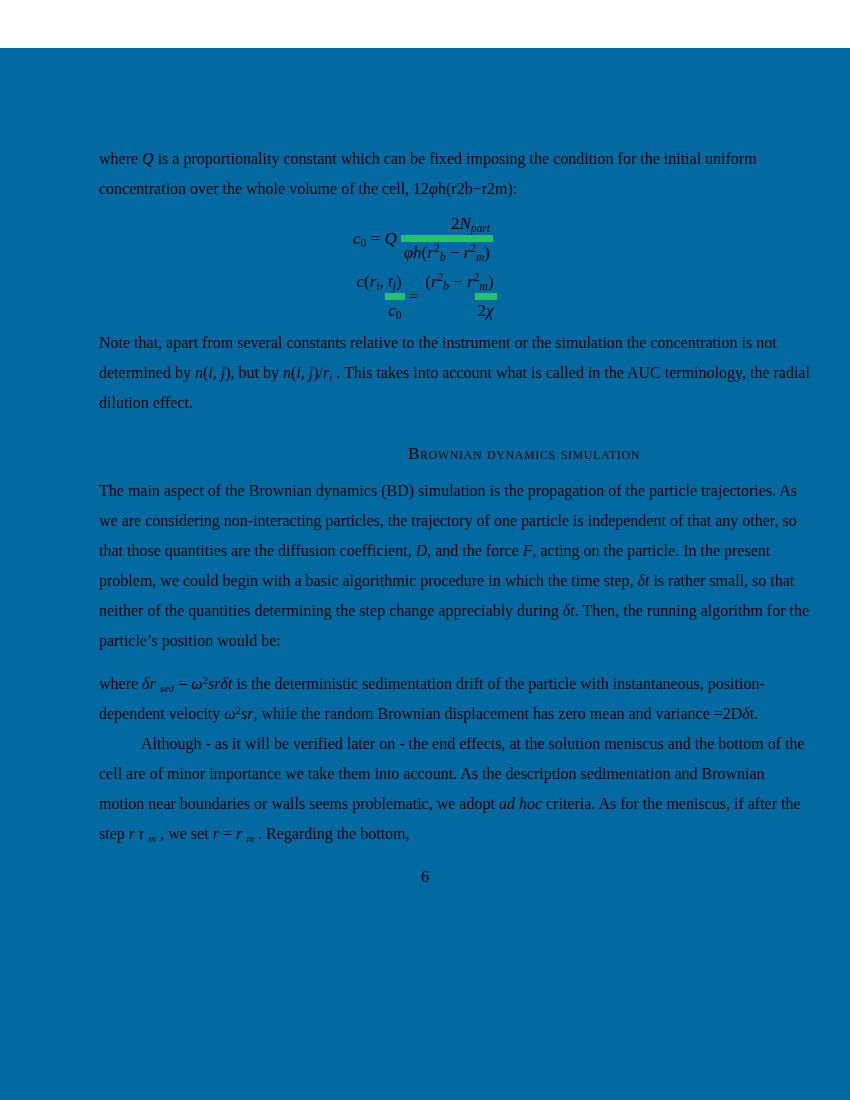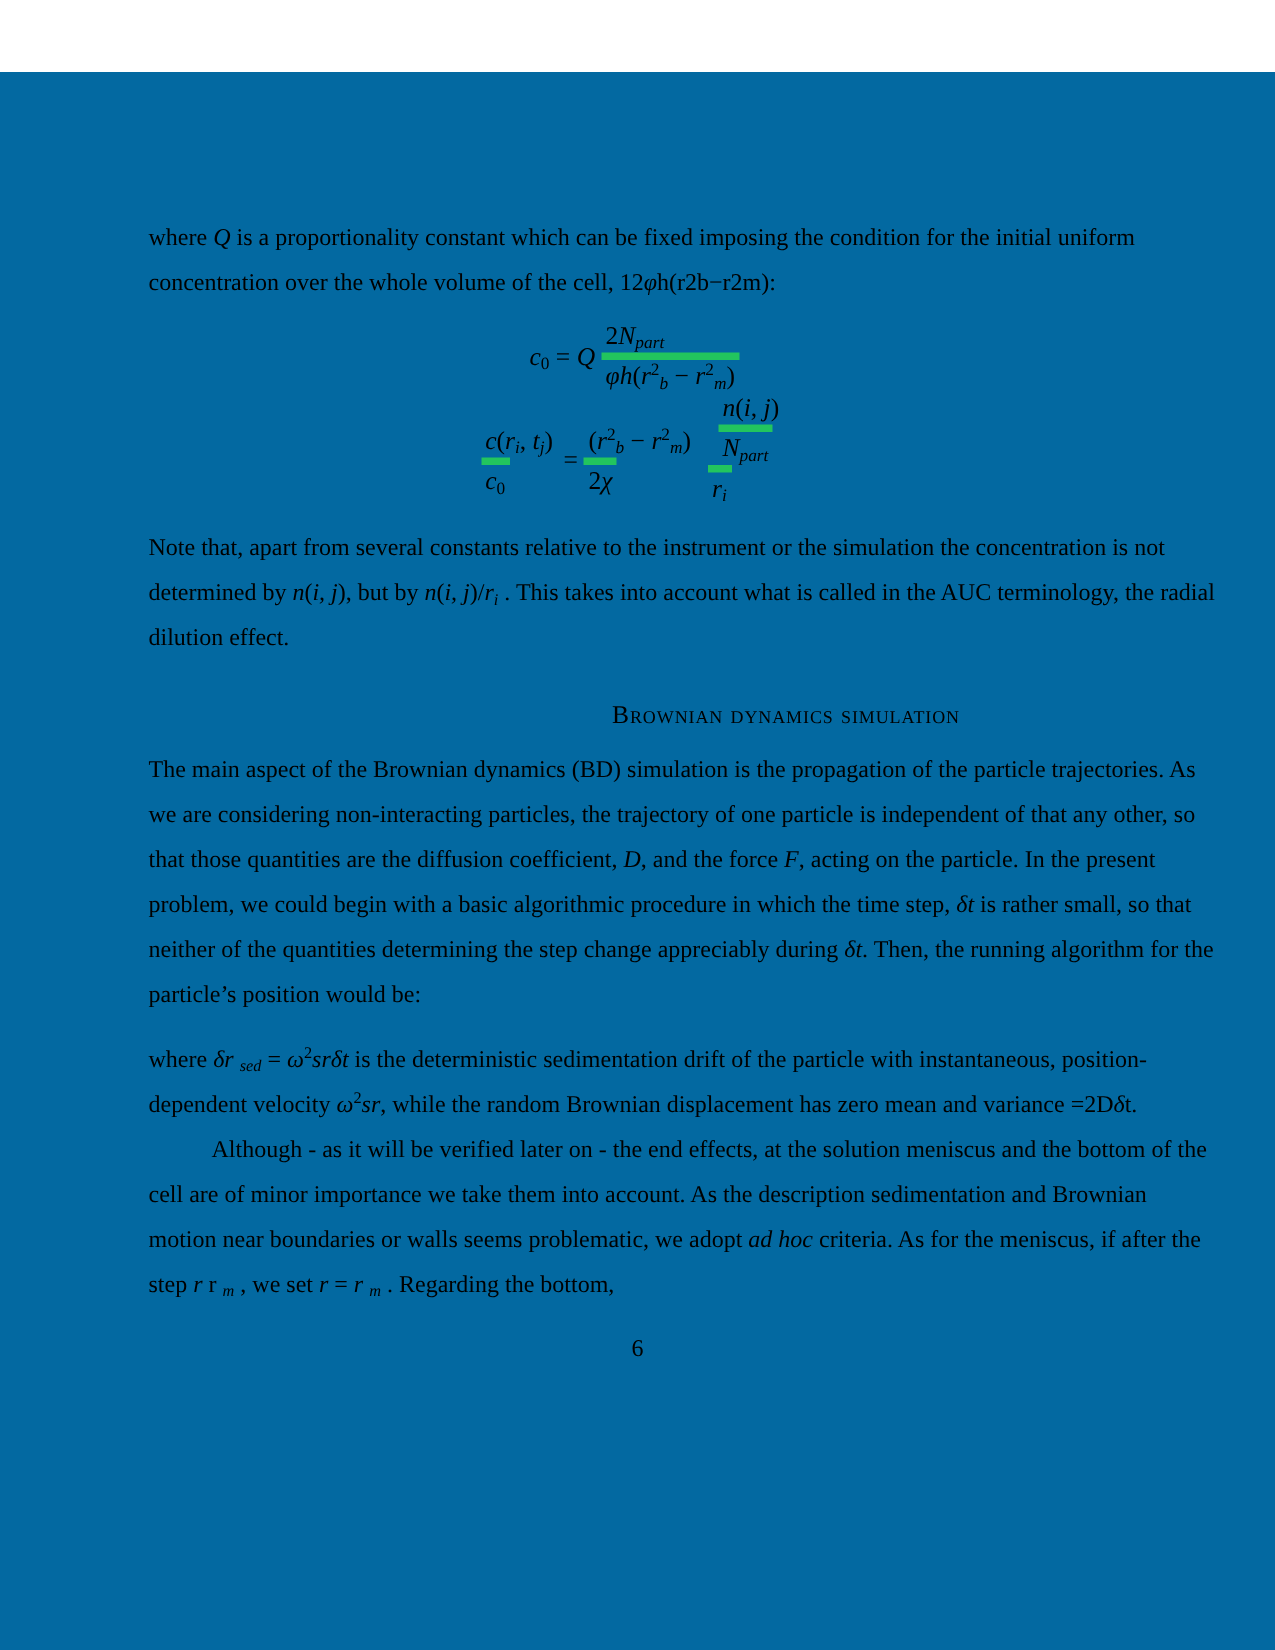--- a/index.html
+++ b/index.html
@@ -17,23 +17,23 @@
   .heading {
     text-align: center; font-variant: small-caps;
     letter-spacing: 0.6px; font-size: 17px; line-height: 30px;
     margin: 21px 0 0 0; font-weight: normal;
   }
   .equation {
     display: flex; justify-content: center; align-items: center;
     font-size: 17px; line-height: normal;
   }
   .m { white-space: pre; }
-  .frac { display: inline-flex; flex-direction: column; align-items: flex-start; margin: 0 4px; }
+  .frac { display: inline-flex; flex-direction: column; align-items: flex-end; margin: 0 4px; }
   .frac .num { padding: 0 3px 1px; }
-  .frac .den { border-top: 5px solid #22c55e; padding: 1px 3px 0; }
+  .frac .den { border-top: 7px solid #22c55e; padding: 1px 3px 0; }
   .nested-outer { transform: translateY(-8px); }
   sub, sup { line-height: 0; font-size: 0.68em; }
   sup { vertical-align: 0.5em; }
   sub { vertical-align: -0.28em; }
   #p1 { margin-top: 96px; }
   #eq1 { margin-top: 10px; }
   #p2 { margin-top: 3px; }
   #eq2 { margin-top: 9px; }
   #p3 { margin-top: 7px; }
   #p5 { margin-top: 7px; }
@@ -61,29 +61,20 @@
     <div class="equation pagecenter" id="eq2">
       <span class="frac">
         <span class="num m"><i>c</i>(<i>r</i><sub><i>i</i></sub>, <i>t</i><sub><i>j</i></sub>)</span>
         <span class="den m"><i>c</i><sub>0</sub></span>
       </span>
       <span class="m">=</span>
       <span class="frac">
         <span class="num m">(<i>r</i><sup>2</sup><sub><i>b</i></sub> − <i>r</i><sup>2</sup><sub><i>m</i></sub>)</span>
         <span class="den m">2<i>χ</i></span>
       </span>
-      <span class="frac nested-outer">
-        <span class="num">
-          <span class="frac">
-            <span class="num m"><i>n</i>(<i>i</i>, <i>j</i>)</span>
-            <span class="den m"><i>N</i><sub><i>part</i></sub></span>
-          </span>
-        </span>
-        <span class="den m"><i>r</i><sub><i>i</i></sub></span>
-      </span>
     </div>
 
     <p class="para" id="p3">Note that, apart from several constants relative to the instrument or the simulation the concentration is not determined by <i>n</i>(<i>i, j</i>), but by <i>n</i>(<i>i, j</i>)/<i>r</i><sub><i>i</i></sub> . This takes into account what is called in the AUC terminology, the radial dilution effect.</p>
 
     <h2 class="heading pagecenter">Brownian dynamics simulation</h2>
 
     <p class="para" id="p5">The main aspect of the Brownian dynamics (BD) simulation is the propagation of the particle trajectories. As we are considering non-interacting particles, the trajectory of one particle is independent of that any other, so that those quantities are the diffusion coefficient, <i>D</i>, and the force <i>F</i>, acting on the particle. In the present problem, we could begin with a basic algorithmic procedure in which the time step, <i>δt</i> is rather small, so that neither of the quantities determining the step change appreciably during <i>δt</i>. Then, the running algorithm for the particle’s position would be:</p>
 
 
     <p class="para" id="p6">where <i>δr</i> <sub><i>sed</i></sub> = <i>ω</i><sup>2</sup><i>srδt</i> is the deterministic sedimentation drift of the particle with instantaneous, position-dependent velocity <i>ω</i><sup>2</sup><i>sr</i>, while the random Brownian displacement has zero mean and variance =2D<i>δ</i>t.</p>

